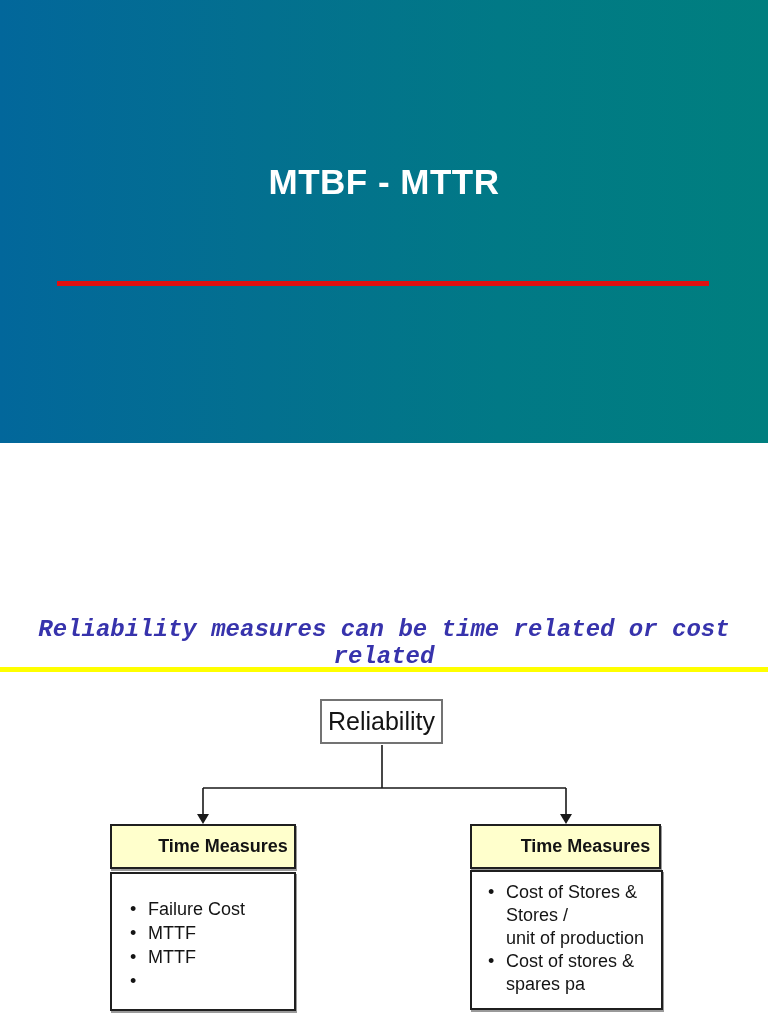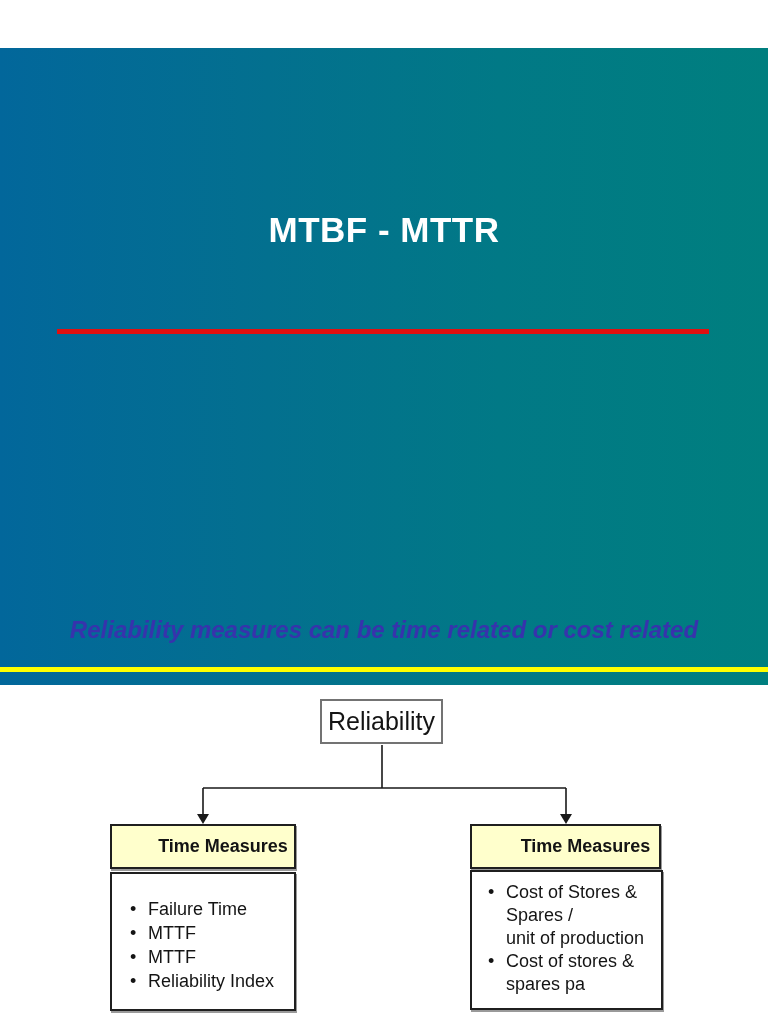--- a/index.html
+++ b/index.html
@@ -5,38 +5,37 @@
   * { margin:0; padding:0; box-sizing:border-box; }
   html,body { background:#ffffff; }
   .page {
     position:relative; width:768px; height:1024px;
     background:#ffffff; overflow:hidden;
     font-family:"Liberation Sans", sans-serif;
   }
 
   
   .hero {
-    position:absolute; left:0; top:0; width:768px; height:637px;
+    position:absolute; left:0; top:0; width:768px; height:443px;
     background:linear-gradient(90deg,#02679B 0%,#03708F 35%,#017986 65%,#007F7F 100%);
-    margin-top:48px;
   }
   .hero-title {
     position:absolute; left:0; top:162px; width:768px;
     text-align:center; color:#ffffff; font-size:35px; font-weight:bold;
     letter-spacing:0.5px;
   }
   .red-rule {
     position:absolute; left:57px; top:281px; width:652px; height:5px;
     background:#E01010;
   }
 
   
   .subtitle {
     position:absolute; left:0; top:616px; width:768px; text-align:center;
-    font-family:Liberation Sans, sans-serif; font-style:italic; font-weight:bold;
+    font-family:Liberation Mono, monospace; font-style:italic; font-weight:bold;
     font-size:24px; color:#3733AC;
   }
   .yellow-rule {
     position:absolute; left:0; top:667px; width:768px; height:5px;
     background:#FFFF00;
   }
 
   
   .root-box {
     position:absolute; left:320px; top:699px; width:123px; height:45px;
@@ -91,45 +90,44 @@
     <polygon points="197,69 209,69 203,79" fill="#1a1a1a"></polygon>
     <polygon points="560,69 572,69 566,79" fill="#1a1a1a"></polygon>
   </svg>
 
   <div class="node-header hdr-left">
     <span>Time Measures</span>
   </div>
   <ul class="node-list list-left">
     <li>
       <span class="bullet">•</span>
-      <div class="li-text">Failure Time</div>
+      <div class="li-text">Failure Cost</div>
     </li>
     <li>
       <span class="bullet">•</span>
       <div class="li-text">MTTF</div>
     </li>
     <li>
       <span class="bullet">•</span>
       <div class="li-text">MTTF</div>
     </li>
     <li>
       <span class="bullet">•</span>
-      <div class="li-text">Reliability Index</div>
     </li>
   </ul>
 
   <div class="node-header hdr-right">
     <span>Time Measures</span>
   </div>
   <ul class="node-list list-right">
     <li>
       <span class="bullet">•</span>
       <div class="li-text">
         <div>Cost of Stores &amp;</div>
-        <div>Spares /</div>
+        <div>Stores /</div>
         <div>unit of production</div>
       </div>
     </li>
     <li>
       <span class="bullet">•</span>
       <div class="li-text">
         <div>Cost of stores &amp;</div>
         <div>spares pa</div>
       </div>
     </li>

